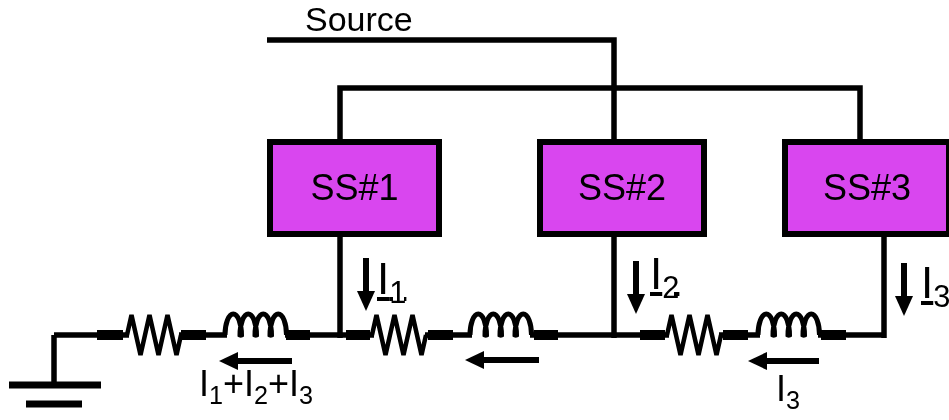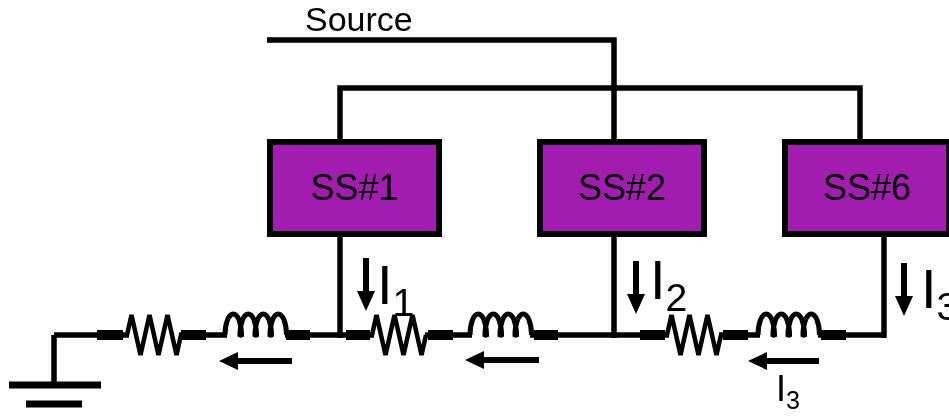--- a/index.html
+++ b/index.html
@@ -12,26 +12,26 @@
     overflow:hidden;
     margin-left:9px;
   }
   #wires{position:absolute;left:0;top:0;}
   .lbl{position:absolute;line-height:1;white-space:nowrap;}
   .source-lbl{font-size:34px;}
   .box{
     position:absolute;
     box-sizing:border-box;
     border:6px solid #000;
-    background:#a21caf;
+    background:#d946ef;
     display:flex;align-items:center;justify-content:center;
     font-size:36px;
   }
   .cur{position:absolute;line-height:1;white-space:nowrap;}
-  .cur.feeder{font-size:56px;}
+  .cur.feeder{font-size:44px;text-decoration:underline;}
   .cur.rail{font-size:36px;}
   .cur sub{font-size:0.70em;vertical-align:-0.30em;line-height:0;}
 </style>
 </head>
 <body>
 
 <div id="stage">
 
   <svg id="wires" width="949" height="420" viewBox="0 0 949 420">
 
@@ -116,30 +116,33 @@
 
   <div class="lbl source-lbl" style="left:296px;top:2px">Source</div>
 
   <div class="box" style="left:258px;top:139px;width:175px;height:98px">
     <span>SS#1</span>
   </div>
   <div class="box" style="left:528px;top:139px;width:170px;height:98px">
     <span>SS#2</span>
   </div>
   <div class="box" style="left:773px;top:139px;width:170px;height:98px">
-    <span>SS#6</span>
+    <span>SS#3</span>
   </div>
 
   <div class="cur feeder" style="left:368px;top:257px">
     <span>I</span><sub>1</sub>
   </div>
   <div class="cur feeder" style="left:641px;top:252px">
     <span>I</span><sub>2</sub>
   </div>
   <div class="cur feeder" style="left:912px;top:261px">
     <span>I</span><sub>3</sub>
   </div>
 
+  <div class="cur rail" style="left:190px;top:366px">
+    <span>I</span><sub>1</sub><span>+I</span><sub>2</sub><span>+I</span><sub>3</sub>
+  </div>
   <div class="cur rail" style="left:767px;top:371px">
     <span>I</span><sub>3</sub>
   </div>
 
 </div>
 
 </body></html>

